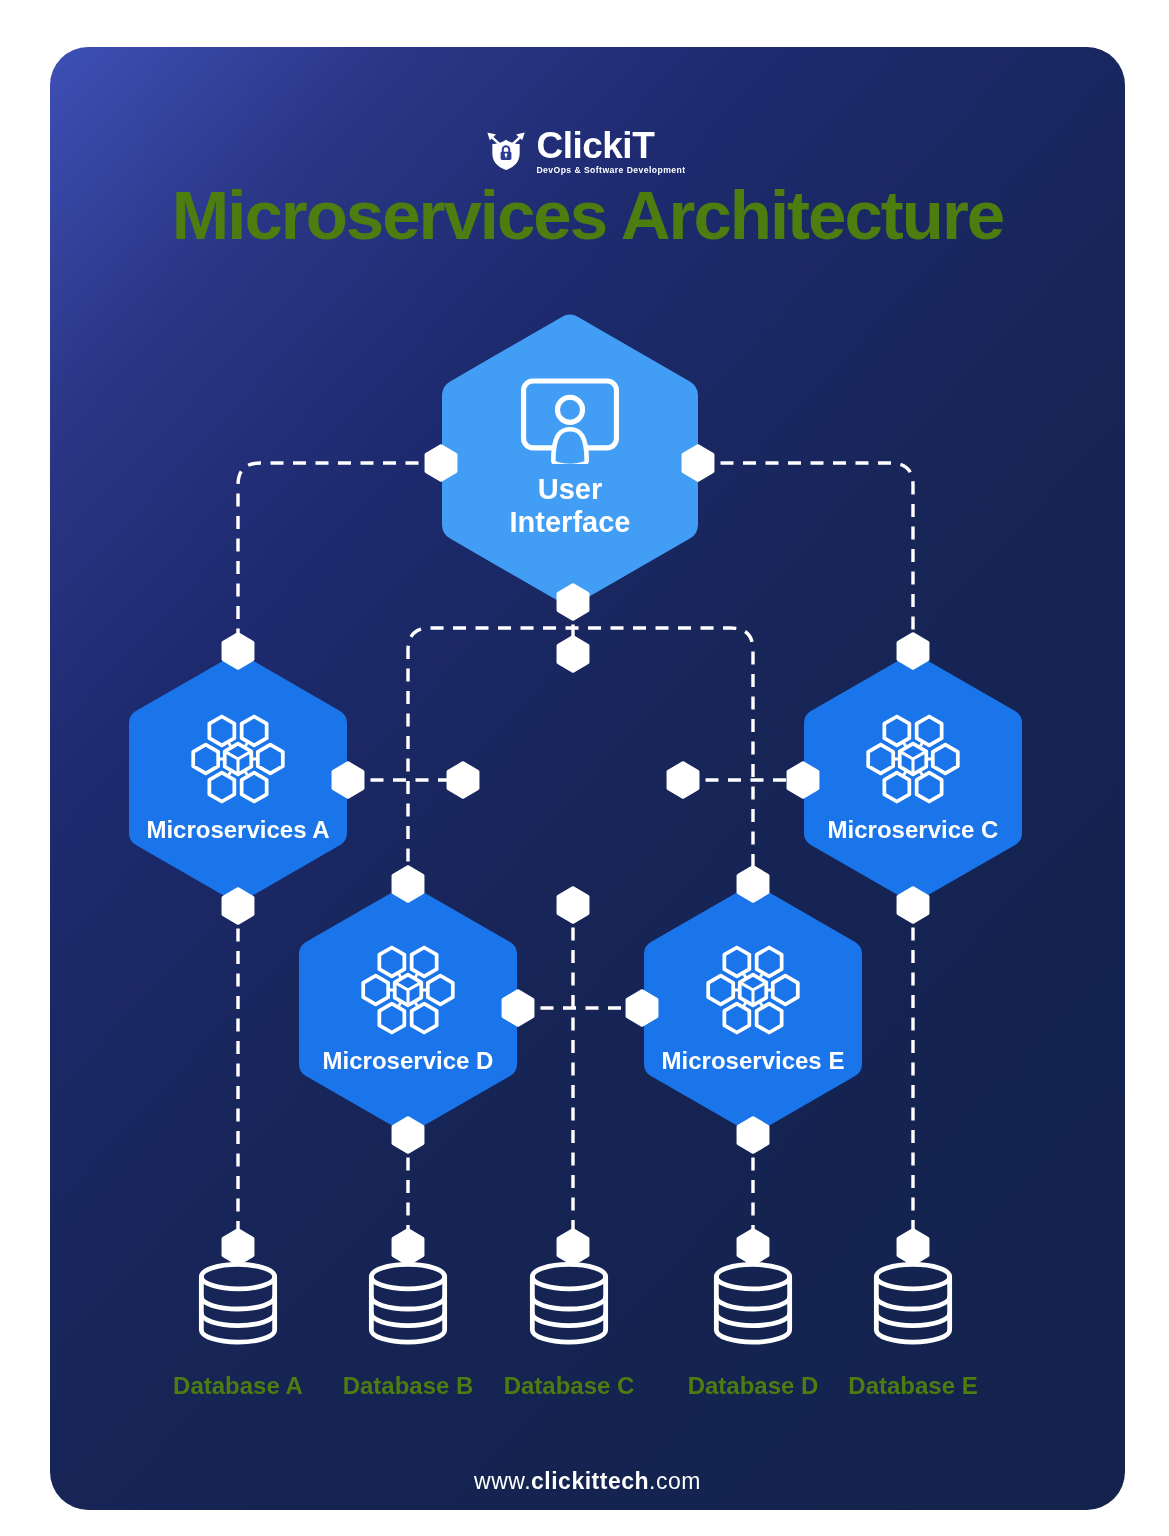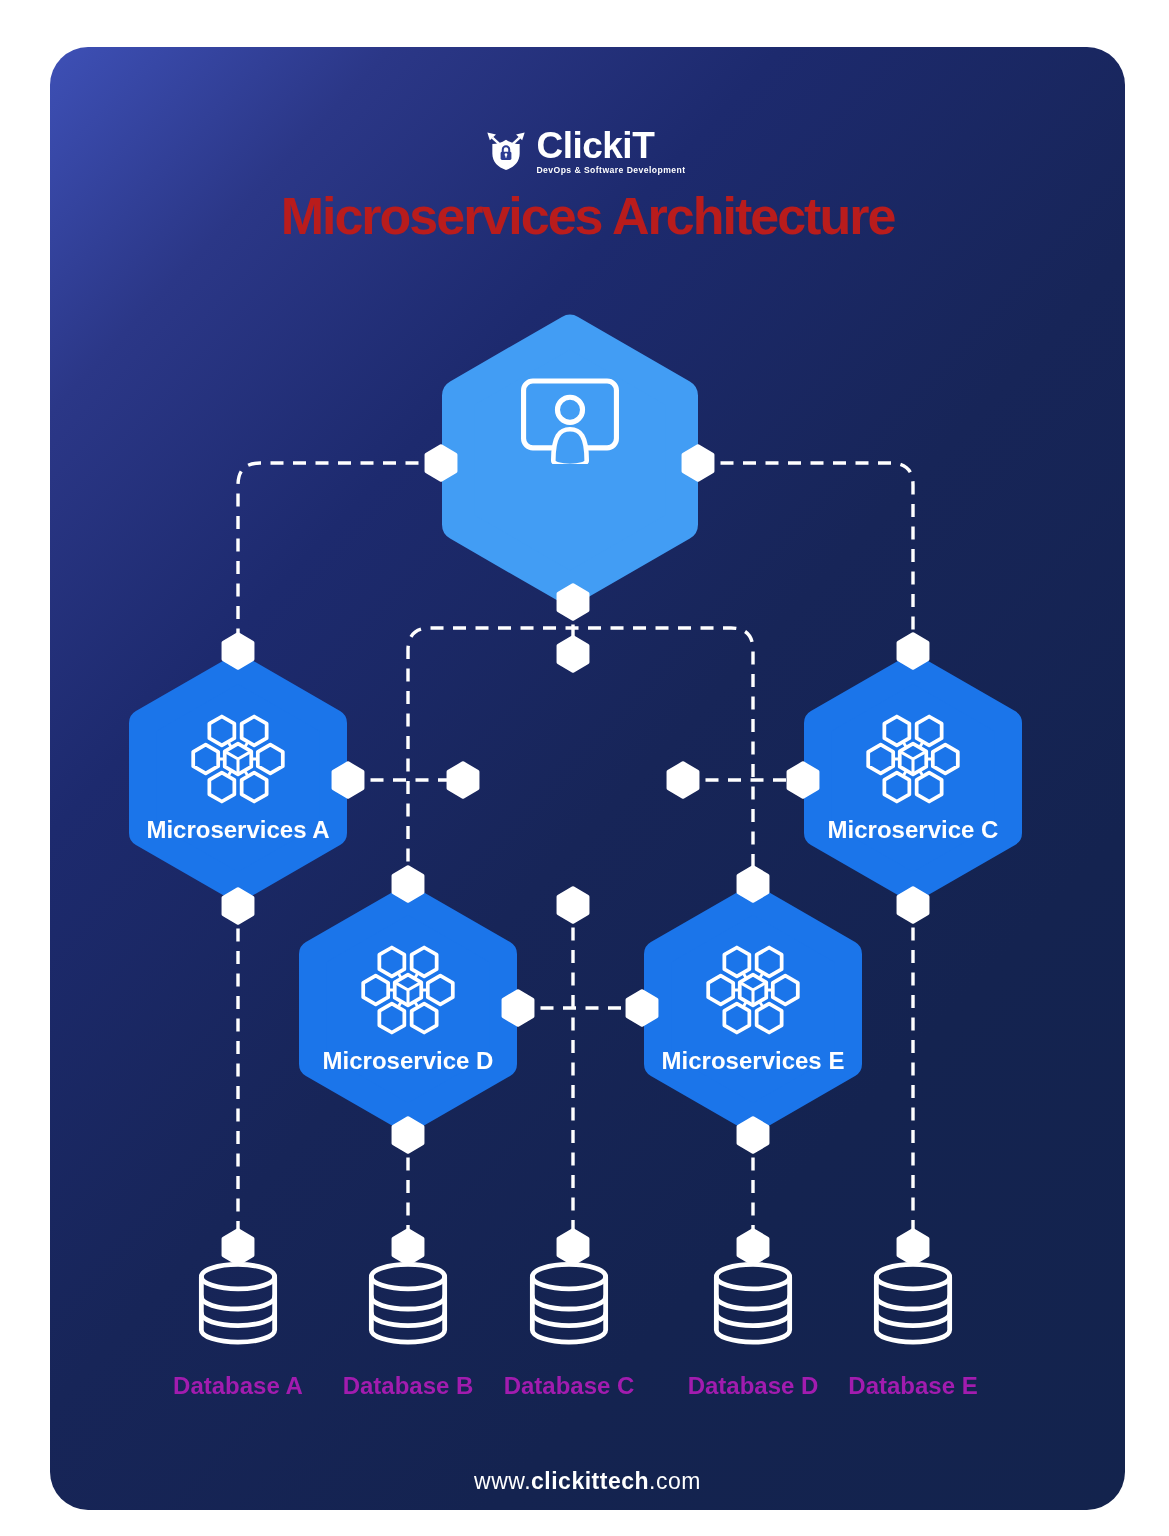--- a/index.html
+++ b/index.html
@@ -17,21 +17,21 @@
   
   .logo {
     position:absolute; left:0; top:88px; width:100%;
     display:flex; justify-content:center; align-items:center; gap:7px;margin-top:38px;
   }
   .logo-text { display:flex; flex-direction:column; }
   .logo-name { color:#fff; font-size:37px; font-weight:800; letter-spacing:-0.5px; line-height:36px; }
   .logo-tagline { color:#fff; font-size:8.6px; font-weight:700; letter-spacing:0.45px; line-height:11px; margin-top:1px; text-align:center; }
   .title {
     position:absolute; left:50px; top:176px; width:1075px;
-    text-align:center; color:#b91c1c; font-size:52px; font-weight:800;
+    text-align:center; color:#4d7c0f; font-size:69px; font-weight:800;
     letter-spacing:-2px; line-height:80px;
   }
   
   .hex { position:absolute; }
   .hex-bg { position:absolute; left:0; top:0; width:100%; height:100%; }
   .ui  .hex-bg use { fill:#429df4; stroke:#429df4; stroke-width:22; stroke-linejoin:round; }
   .ms  .hex-bg use { fill:#1b75ea; stroke:#1b75ea; stroke-width:22; stroke-linejoin:round; }
   .hex-ui { left:442px; top:312px; width:256px; height:296px; }
   .ui-icon { position:absolute; left:50%; top:64px; transform:translateX(-50%); }
   .ui-label {
@@ -42,21 +42,21 @@
   .ms-icon { position:absolute; left:50%; top:56px; transform:translateX(-50%); width:102px; height:102px; }
   .ms-label {
     position:absolute; top:164px; width:100%; text-align:center;
     color:#fff; font-size:24px; font-weight:700;
   }
   
   .db { position:absolute; width:180px; height:170px; top:1248px; }
   .db-icon { position:absolute; left:50%; top:4px; transform:translateX(-50%); }
   .db-label {
     position:absolute; top:124px; width:100%; text-align:center;
-    color:#a21caf; font-size:24px; font-weight:700;
+    color:#4d7c0f; font-size:24px; font-weight:700;
   }
   
   .overlay { position:absolute; left:0; top:0; width:1169px; height:1536px; }
   .dash { fill:none; stroke:#ffffff; stroke-width:3.4; stroke-dasharray:13 9.5; }
   .node-use { fill:#ffffff; stroke:#ffffff; stroke-width:22; stroke-linejoin:round; }
   
   .footer {
     position:absolute; left:50px; top:1468px; width:1075px; text-align:center;
     color:#fff; font-size:23px; font-weight:400; letter-spacing:0.5px;
   }
@@ -127,20 +127,24 @@
 
   <div class="hex ui hex-ui">
     <svg class="hex-bg" viewBox="0 0 173.2 200">
         <use href="#bighex"></use>
       </svg>
     <svg class="ui-icon" width="104" height="88" viewBox="0 0 112 94">
       <rect x="6" y="5" width="100" height="72" rx="10" fill="none" stroke="#fff" stroke-width="5.5"></rect>
       <path d="M38,91 C38,64 45,57 56,57 C67,57 74,64 74,91 A18,5.5 0 0 1 38,91 Z" fill="#429df4" stroke="#fff" stroke-width="5" stroke-linejoin="round"></path>
       <circle cx="56" cy="36" r="13.5" fill="#429df4" stroke="#fff" stroke-width="5.5"></circle>
     </svg>
+    <div class="ui-label">
+      <div>User</div>
+      <div>Interface</div>
+    </div>
   </div>
 
   <div class="hex ms" style="left:129px;top:652px">
     <svg class="hex-bg" viewBox="0 0 173.2 200">
         <use href="#bighex"></use>
       </svg>
     <svg class="ms-icon" viewBox="0 0 120 120">
         <use href="#icon-cluster"></use>
       </svg>
     <div class="ms-label">Microservices A</div>

